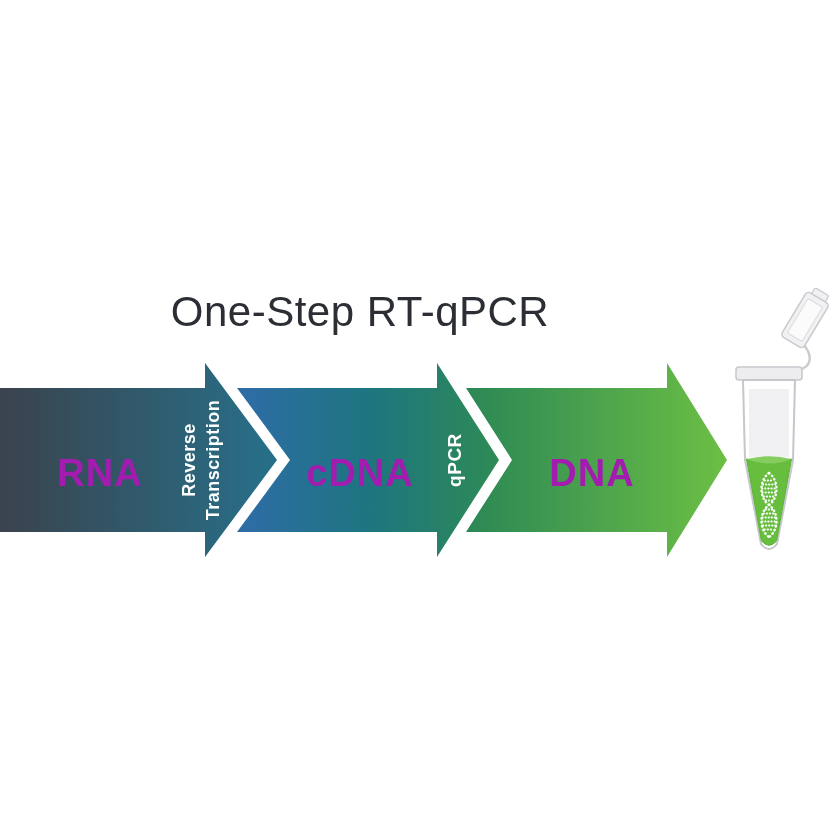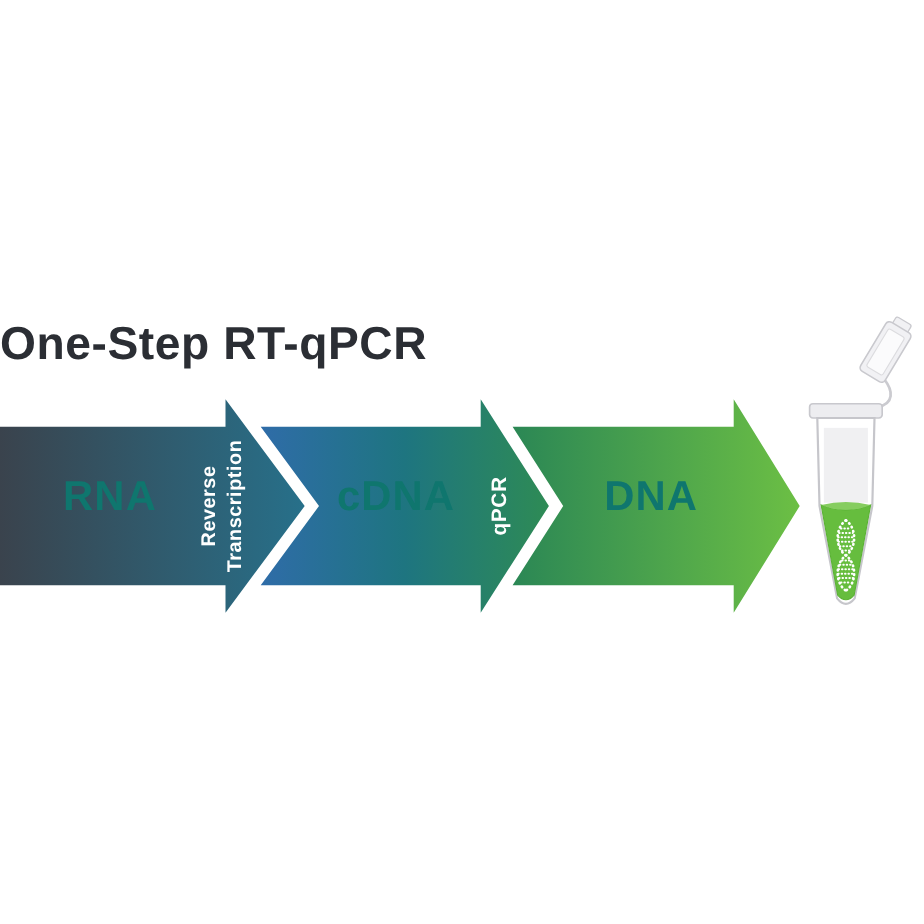--- a/index.html
+++ b/index.html
@@ -1,23 +1,23 @@
 <!DOCTYPE html>
 <html><head>
 <meta charset="utf-8">
 <style>
   html,body{margin:0;padding:0;background:#ffffff;width:840px;height:840px;overflow:hidden;}
   .canvas{position:relative;width:840px;height:840px;background:#ffffff;
           font-family:"Liberation Sans", sans-serif;}
   .title{position:absolute;left:0;top:288px;width:720px;margin:0;
-         font-size:42px;font-weight:700;letter-spacing:.5px;color:#2b2e34;
-         line-height:1.15;}
+         font-size:42px;font-weight:400;letter-spacing:.5px;color:#2b2e34;
+         text-align:center;line-height:1.15;}
   .arrows-svg{position:absolute;left:0;top:360px;width:740px;height:200px;}
-  .stage-label{position:absolute;top:426px;width:200px;height:52px;
-               font-size:38px;font-weight:700;color:#0f766e;text-align:center;
+  .stage-label{position:absolute;top:447px;width:200px;height:52px;
+               font-size:38px;font-weight:700;color:#a21caf;text-align:center;
                line-height:52px;letter-spacing:1px;}
   .stage-rna{left:0;}
   .stage-cdna{left:260px;}
   .stage-dna{left:492px;}
   .vlabel{position:absolute;color:#ffffff;font-weight:700;text-align:center;
           transform:rotate(-90deg);letter-spacing:.5px;}
   .vlabel div{white-space:nowrap;}
   .vlabel-rt{left:93px;top:434px;width:220px;height:52px;
              font-size:18px;line-height:24px;}
   .vlabel-qpcr{left:385px;top:447px;width:140px;height:26px;

